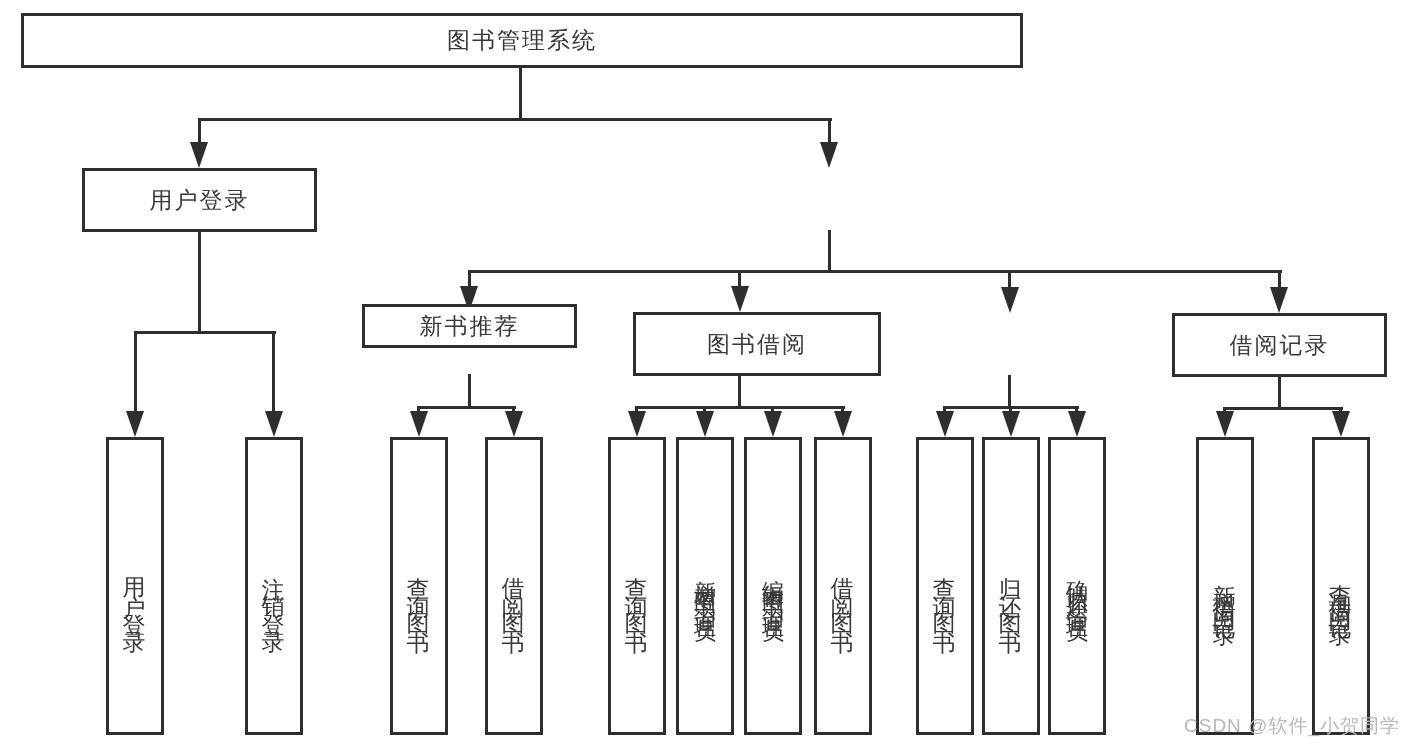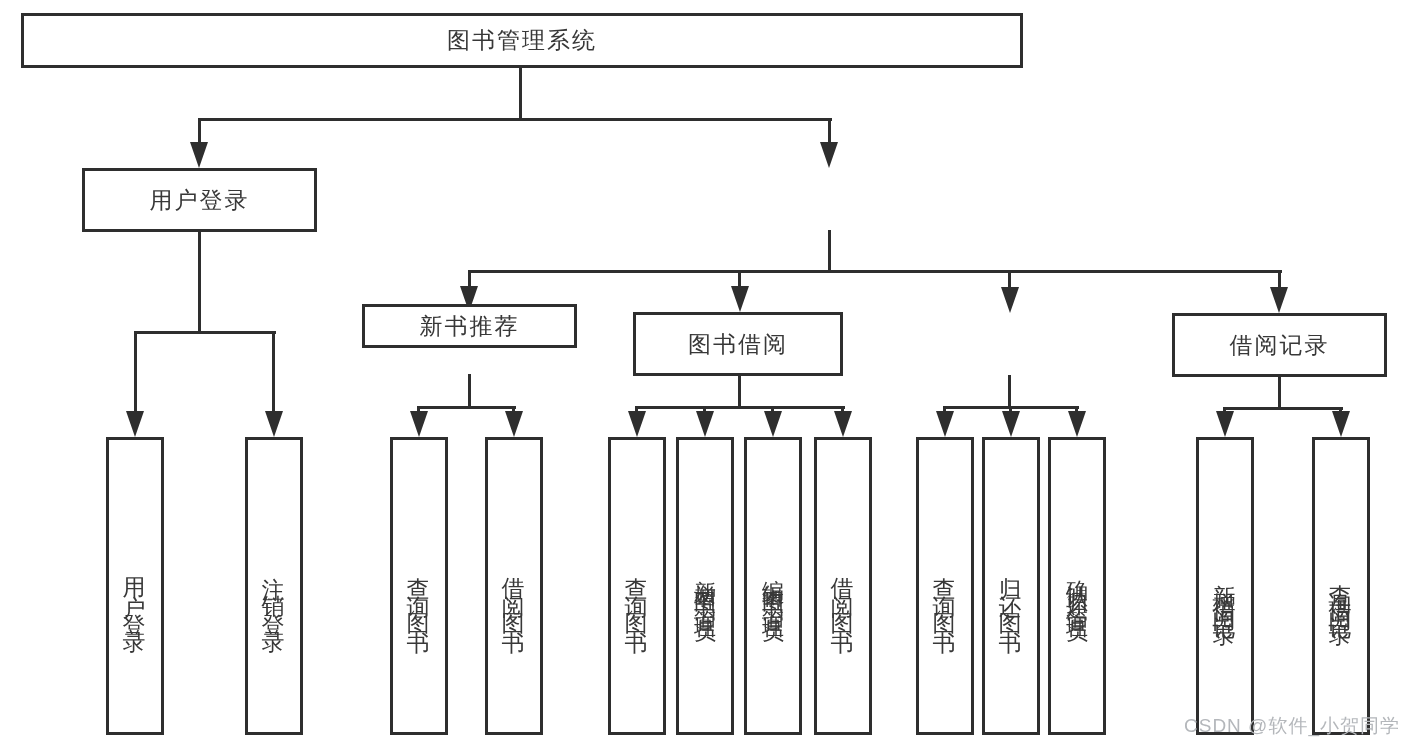--- a/index.html
+++ b/index.html
@@ -57,21 +57,21 @@
   <div class="vline" style="left:468px;top:270px;width:3px;height:19px"></div>
   <div class="arrow" style="left:460px;top:286px"></div>
   <div class="vline" style="left:738px;top:270px;width:3px;height:19px"></div>
   <div class="arrow" style="left:731px;top:286px"></div>
   <div class="vline" style="left:1008px;top:270px;width:3px;height:19px"></div>
   <div class="arrow" style="left:1001px;top:287px"></div>
   <div class="vline" style="left:1278px;top:270px;width:3px;height:19px"></div>
   <div class="arrow" style="left:1270px;top:287px"></div>
 
   <div class="box" style="left:362px;top:304px;width:215px;height:44px">新书推荐</div>
-  <div class="box" style="left:633px;top:312px;width:210px;height:64px">图书借阅</div>
+  <div class="box" style="left:633px;top:312px;width:248px;height:64px">图书借阅</div>
   <div class="box" style="left:1172px;top:313px;width:215px;height:64px">借阅记录</div>
 
   <div class="vline" style="left:468px;top:374px;width:3px;height:35px"></div>
   <div class="hline" style="left:417px;top:406px;width:99px;height:3px"></div>
   <div class="vline" style="left:417px;top:406px;width:3px;height:8px"></div>
   <div class="arrow" style="left:410px;top:411px"></div>
   <div class="vline" style="left:512px;top:406px;width:3px;height:8px"></div>
   <div class="arrow" style="left:505px;top:411px"></div>
 
   <div class="vline" style="left:738px;top:374px;width:3px;height:35px"></div>

